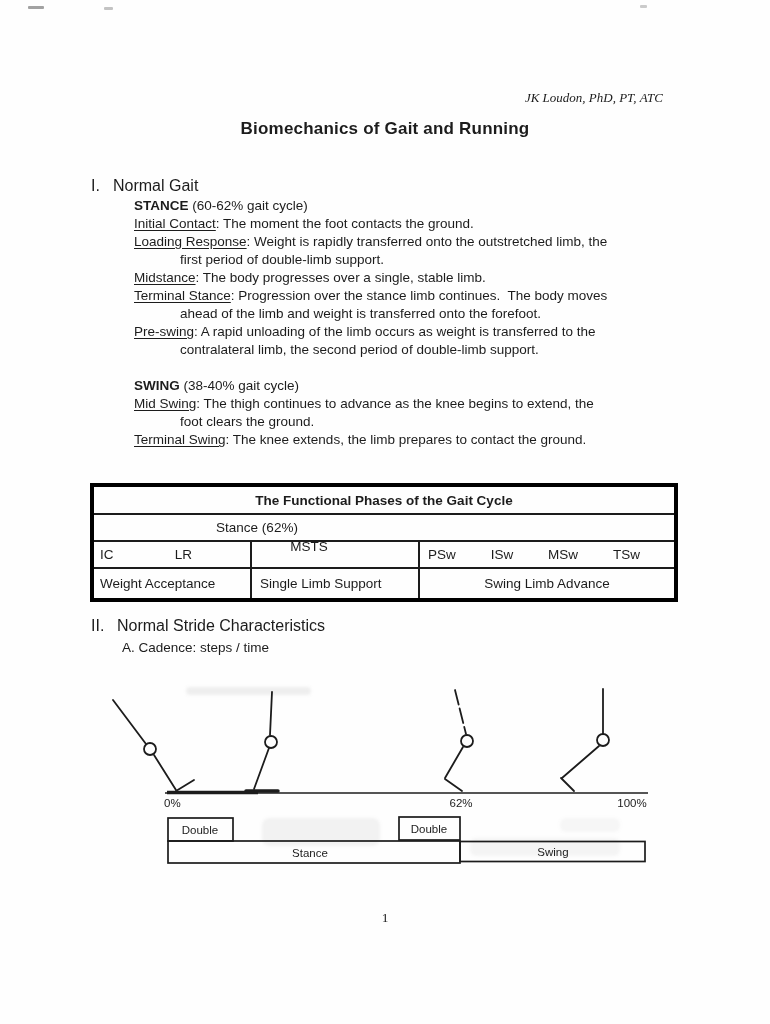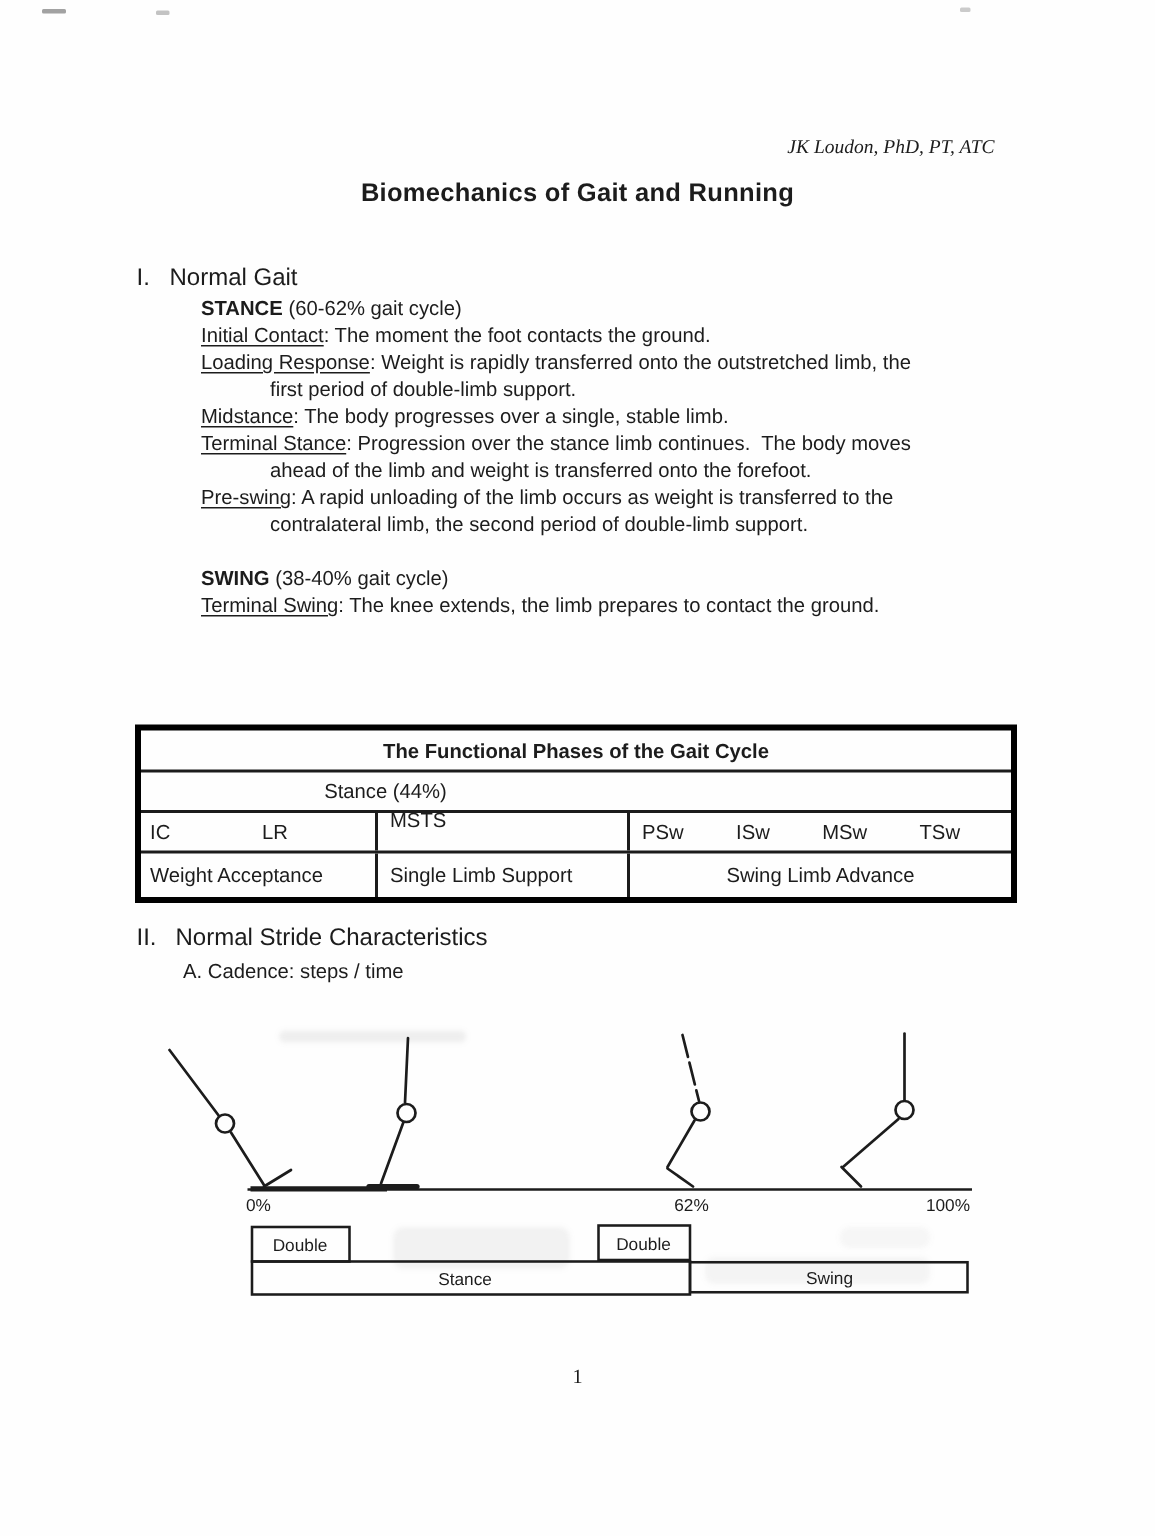--- a/index.html
+++ b/index.html
@@ -46,21 +46,21 @@
   .trow.first { border-top:none; }
   .r1 { height:26px; } .r2 { height:25px; } .r3 { height:25px; } .r4 { height:29px; }
   .tcell { display:flex; align-items:center; box-sizing:border-box; }
   .title-cell { width:100%; justify-content:center; font-weight:bold; }
   .span2 { width:326px; justify-content:center; }
   .col3h { flex:1; border-left:2px solid #1c1c1c; justify-content:center; }
   .c1 { width:156px; }
   .c2 { width:168px; border-left:2px solid #1c1c1c; }
   .c3 { flex:1; border-left:2px solid #1c1c1c; }
   .abbr1 { padding:0 58px 0 6px; justify-content:space-between; }
-  .abbr2 { padding:0 60px 16px 8px; justify-content:flex-start; }
+  .abbr2 { padding:0 60px 16px 8px; justify-content:center; }
   .abbr3 { padding:0 34px 0 8px; justify-content:space-between; }
   .grp1 { padding-left:6px; }
   .grp2 { padding-left:8px; }
   .grp3 { justify-content:center; }
 
   .section2-block { position:absolute; left:91px; top:616px; width:600px; }
   .cadence-line { margin-left:31px; margin-top:4px; font-size:13.5px; line-height:17px; }
 
   .diagram { position:absolute; left:0; top:675px; width:770px; height:200px; }
   .diagram svg { display:block; }
@@ -107,32 +107,36 @@
       <div>
         <div class="def-line1"><span class="term">Pre-swing</span><span>: A rapid unloading of the limb occurs as weight is transferred to the</span></div>
         <div class="cont-line">contralateral limb, the second period of double-limb support.</div>
       </div>
     </div>
 
     <div class="phase-block swing-block">
       <div class="phase-label-line"><span class="bold">SWING</span><span> (38-40% gait cycle)</span></div>
 
       <div>
+        <div class="def-line1"><span class="term">Mid Swing</span><span>: The thigh continues to advance as the knee begins to extend, the</span></div>
+        <div class="cont-line">foot clears the ground.</div>
+      </div>
+      <div>
         <div class="def-line1"><span class="term">Terminal Swing</span><span>: The knee extends, the limb prepares to contact the ground.</span></div>
 
       </div>
     </div>
   </div>
 
   <div class="gtable">
     <div class="trow first r1">
       <div class="tcell title-cell">The Functional Phases of the Gait Cycle</div>
     </div>
     <div class="trow r2">
-      <div class="tcell span2">Stance (44%)</div>
+      <div class="tcell span2">Stance (62%)</div>
     </div>
     <div class="trow r3">
       <div class="tcell c1 abbr1">
         <span>IC</span>
         <span>LR</span>
       </div>
       <div class="tcell c2 abbr2">
         <span>MS</span>
         <span>TS</span>
       </div>

